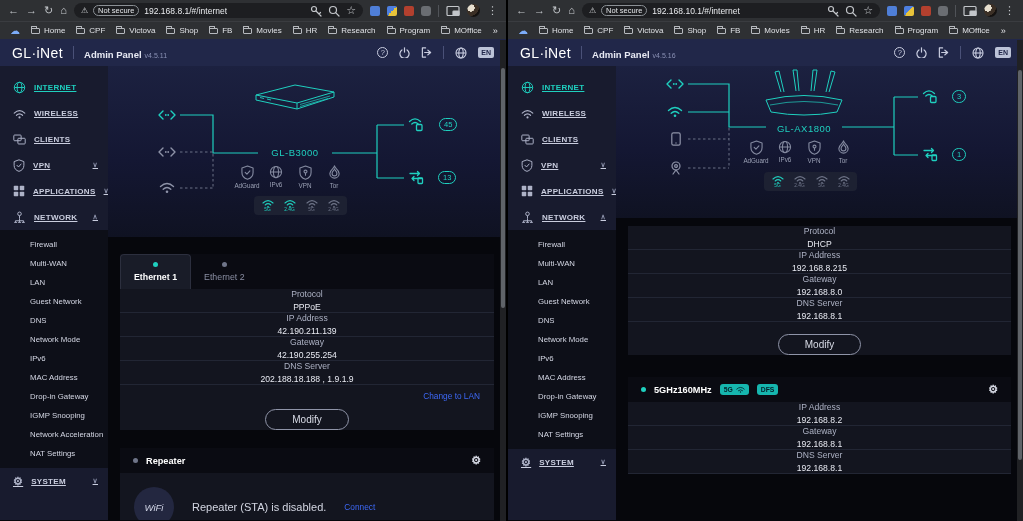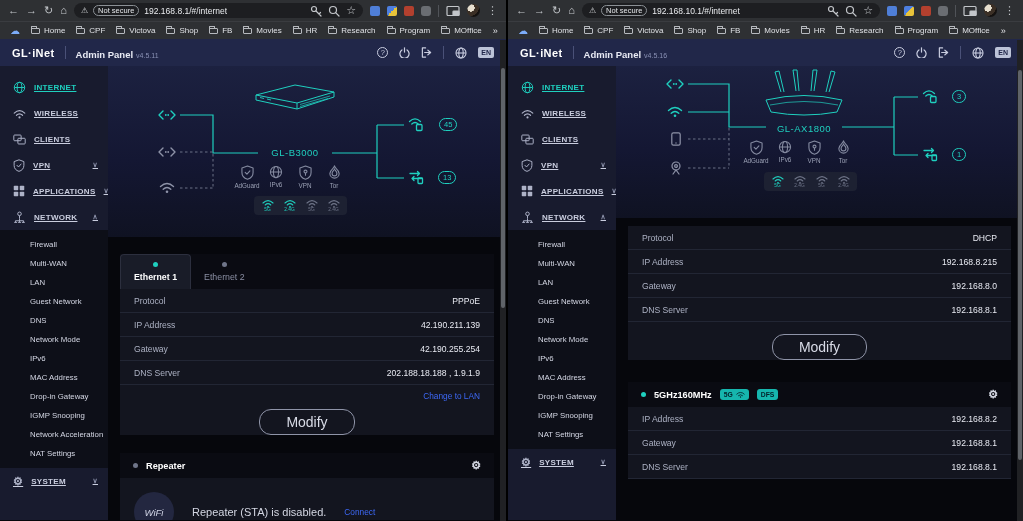--- a/index.html
+++ b/index.html
@@ -29,21 +29,21 @@
   .bookbar { height:18px; background:#2e3033; border-top:1px solid #3a3c40; display:flex; align-items:center; gap:11px; padding:0 10px; }
   .bm { display:flex; align-items:center; gap:4px; color:#dfe1e5; font-size:8px; white-space:nowrap; cursor:default; }
   .cloud { color:#7cacf8; font-size:10px; }
   .fold { width:9px; height:6px; border:1px solid #b6b9be; border-radius:1px; position:relative; flex:0 0 auto; }
   .fold::before { content:''; position:absolute; top:-2.5px; left:-1px; width:4px; height:1.5px; border:1px solid #b6b9be; border-bottom:none; border-radius:1px 1px 0 0; }
   .bm-more { color:#dfe1e5; font-size:9px; }
   .bdiv { width:1px; height:11px; background:#505358; }
 
   
   .appbar { height:27px; background:#212749; display:flex; align-items:center; padding:0 12px; gap:10px; }
-  .brand { color:#fff; font-size:11px; font-weight:bold; letter-spacing:0.4px; }
+  .brand { color:#fff; font-size:14px; font-weight:normal; letter-spacing:0.4px; }
   .hdiv { width:1px; height:13px; background:#4a5178; }
   .apptitle { color:#e8eaf4; font-size:9.5px; font-weight:bold; }
   .appver { color:#8a91b5; font-size:7px; margin-left:3px; }
   .appbar-right { margin-left:auto; display:flex; align-items:center; gap:11px; }
   .help-ic { width:11px; height:11px; border:1px solid #c9cde0; border-radius:50%; color:#c9cde0; font-size:7.5px; text-align:center; line-height:10px; }
   .lang-badge { background:#bcc3d8; color:#212749; font-size:7px; font-weight:bold; padding:2px 3px; border-radius:2px; }
   .abar-svg { color:#c9cde0; display:block; }
 
   
   .layout { display:flex; height:454px; }
@@ -74,26 +74,26 @@
   
   .content { padding:17px 12px 0 12px; }
   .tabbar { display:flex; background:#0a0b12; align-items:flex-end; }
   .tab { padding:7px 13px; font-size:8.8px; color:#8a8fa3; display:flex; align-items:center; gap:5px; cursor:default;flex-direction:column; }
   .tab.active { background:#191c28; border:1px solid #2c2f3e; border-bottom:none; border-radius:4px 4px 0 0; color:#fff; font-weight:bold; }
   .dot { width:5px; height:5px; border-radius:50%; background:#6f7589; flex:0 0 auto; }
   .dot.on { background:#1fd0bf; }
   .card { background:#13151f; }
   .sect-head { display:flex; align-items:center; gap:8px; background:#0a0b12; padding:0 13px; height:25px; color:#fff; font-size:9.2px; font-weight:bold; }
   .sect-head .gear { margin-left:auto; color:#d6d9e4; font-size:11px; cursor:default; }
-  .row { display:flex; justify-content:space-between; align-items:center; padding:0 14px; height:24px; border-bottom:1px solid #222634; }
+  .row { display:flex; justify-content:space-between; align-items:center; padding:0 14px; height:24px; border-bottom:1px solid #222634;flex-direction:column; }
   .rl { color:#adb2c4; font-size:8.6px; }
   .rv { color:#e8eaf2; font-size:8.6px; }
   .link { color:#3d68f5; font-size:8.3px; cursor:default; }
   .link-row { display:flex; justify-content:flex-end; padding:6px 14px 2px 14px; }
-  .btn-modify { display:block; margin:6px auto 10px auto; border:1px solid #8f94a8; color:#d8dbe6; border-radius:12px; padding:4px 26px; font-size:14px; background:transparent; cursor:default; }
+  .btn-modify { display:block; margin:6px auto 10px auto; border:1px solid #8f94a8; color:#d8dbe6; border-radius:12px; padding:4px 26px; font-size:10px; background:transparent; cursor:default; }
   .wan-note { border-top:1px solid #222634; padding:9px 14px; font-size:8.3px; color:#c6cad8; }
   .badge { background:#16b6ae; color:#04222b; font-size:6.8px; font-weight:bold; border-radius:3px; padding:2px 4px; display:inline-flex; align-items:center; gap:3px; }
   .rep-body { display:flex; align-items:center; gap:18px; padding:14px 14px; }
   .wifi-circ { width:40px; height:40px; border-radius:50%; background:#232740; color:#cfd3e4; font-size:9.5px; font-style:italic; display:flex; align-items:center; justify-content:center; }
   .rep-text { color:#d3d6e2; font-size:11px; }
 
   
   .scrollbar { position:absolute; top:40px; right:0; width:6px; bottom:0; background:#202124; }
   .thumb { position:absolute; left:1px; width:4px; background:#5f6368; border-radius:2px; }
 </style>

